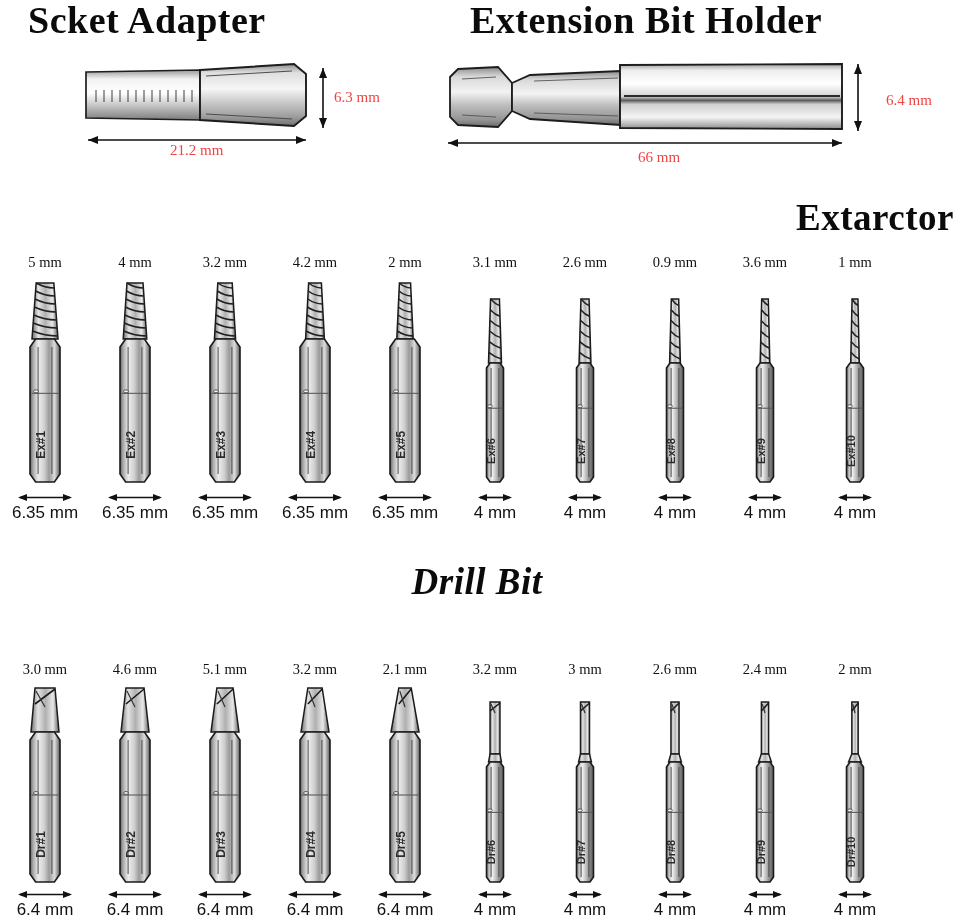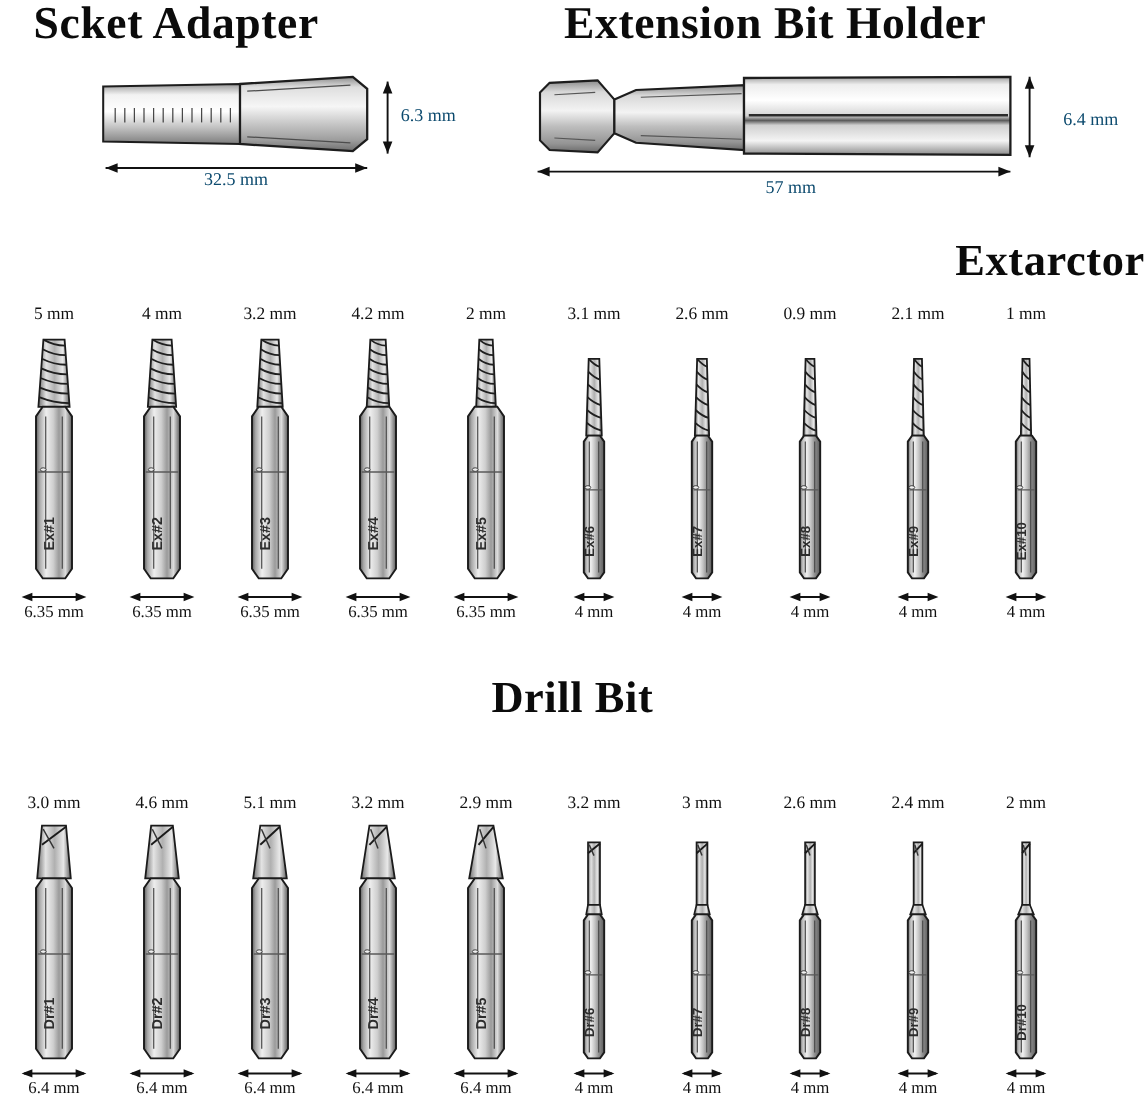--- a/index.html
+++ b/index.html
@@ -20,29 +20,29 @@
     position: absolute;
     font-family: "Liberation Serif", "DejaVu Serif", serif;
     font-weight: bold;
     color: #0b0b0b;
     white-space: nowrap;
     letter-spacing: .5px;
   }
   #title-socket   { left: 28px;  top: -2px;  font-size: 38px; }
   #title-ext      { left: 470px; top: -2px;  font-size: 38px; }
   #title-extr     { left: 0; right: 0; top: 196px; font-size: 37px; text-align: right; }
-  #title-drill    { left: 0; right: 0; top: 560px; font-size: 37px; text-align: center; }
+  #title-drill    { left: 0; right: 0; top: 560px; font-size: 37px; text-align: center; font-style: italic; }
 
   
   .hero { position: absolute; }
   .dim-label {
     position: absolute;
     font-size: 15px;
     font-family: "Liberation Serif", "DejaVu Serif", serif;
-    color: #0c4a6e;
+    color: #ef4444;
     white-space: nowrap;
   }
 
   
   .row-grid {
     position: absolute;
     left: 0; width: 807px;
     display: grid;
     grid-template-columns: repeat(10, 1fr);
   }
@@ -64,26 +64,26 @@
     font-family: "Liberation Serif", "DejaVu Serif", serif;
   }
   .bit-art {
     flex: 1 1 auto;
     display: flex;
     align-items: flex-start;
     justify-content: center;
     width: 100%;
   }
   .bottom-dim {
-    font-size: 14px;
+    font-size: 17px;
     line-height: 1;
     height: 20px;
     color: #111;
     white-space: nowrap;
-    font-family: Liberation Serif, serif;
+    font-family: Liberation Sans, sans-serif;
     margin-top: 1px;
   }
   .dim-arrow { display: block; height: 11px; }
 
   svg { display: block; overflow: visible; }
   .body-code {
     font-family: "Liberation Sans", "DejaVu Sans", sans-serif;
     font-size: 12px;
     font-weight: bold;
     fill: #2c2c2c;
@@ -142,21 +142,21 @@
       <path d="M226,82 L216,78 L216,86 Z" fill="#111" stroke="none"></path>
     </g>
 
     <g stroke="#111" stroke-width="1.6">
       <line x1="243" y1="10" x2="243" y2="70"></line>
       <path d="M243,10 L239,20 L247,20 Z" fill="#111" stroke="none"></path>
       <path d="M243,70 L239,60 L247,60 Z" fill="#111" stroke="none"></path>
     </g>
   </svg>
 </div>
-<div class="dim-label" style="left:170px; top:142px;">32.5 mm</div>
+<div class="dim-label" style="left:170px; top:142px;">21.2 mm</div>
 <div class="dim-label" style="left:334px; top:89px;">6.3 mm</div>
 
 <div class="section-title" id="title-ext">Extension Bit Holder</div>
 
 <div class="hero" id="extension-holder-art" style="left:438px; top:55px;">
   <svg width="450" height="105" viewBox="0 0 450 105">
     <defs>
       <linearGradient id="gHexB" x1="0" y1="0" x2="0" y2="1">
         <stop offset="0%" stop-color="#8a8a8a"></stop>
         <stop offset="16%" stop-color="#d8d8d8"></stop>
@@ -193,21 +193,21 @@
       <path d="M404,88 L394,84 L394,92 Z" fill="#111" stroke="none"></path>
     </g>
 
     <g stroke="#111" stroke-width="1.6">
       <line x1="420" y1="9" x2="420" y2="76"></line>
       <path d="M420,9 L416,19 L424,19 Z" fill="#111" stroke="none"></path>
       <path d="M420,76 L416,66 L424,66 Z" fill="#111" stroke="none"></path>
     </g>
   </svg>
 </div>
-<div class="dim-label" style="left:638px; top:149px;">57 mm</div>
+<div class="dim-label" style="left:638px; top:149px;">66 mm</div>
 <div class="dim-label" style="left:886px; top:92px;">6.4 mm</div>
 
 <div class="section-title" id="title-extr">Extarctor</div>
 
 <div class="row-grid" id="extractor-grid">
     <div class="bit-cell">
       <div class="top-dim">5 mm</div>
       <div class="bit-art">
         <svg width="90" height="215" viewBox="0 0 90 215">
           <path d="M36.16,6 L53.84,6 L58,62 L32,62 Z" fill="url(#gTip)" stroke="#1b1b1b" stroke-width="1.5"></path>
@@ -429,21 +429,21 @@
       <div>
         <svg class="dim-arrow" width="36" height="11" viewBox="0 0 36 11">
           <line x1="3" y1="5.5" x2="33" y2="5.5" stroke="#111" stroke-width="1.7"></line>
           <path d="M1,5.5 L10,2 L10,9 Z" fill="#111"></path>
           <path d="M35,5.5 L26,2 L26,9 Z" fill="#111"></path>
         </svg>
       </div>
       <div class="bottom-dim">4 mm</div>
     </div>
     <div class="bit-cell">
-      <div class="top-dim">2.1 mm</div>
+      <div class="top-dim">3.6 mm</div>
       <div class="bit-art">
         <svg width="90" height="215" viewBox="0 0 90 215">
           <path d="M41.702,22 L48.298,22 L49.85,86 L40.15,86 Z" fill="url(#gTip)" stroke="#1b1b1b" stroke-width="1.5"></path>
           <path d="M41.702,22 Q45,27 48.458373333333334,28.613333333333333" fill="none" stroke="#1f1f1f" stroke-width="1.5"></path>
           <path d="M41.443333333333335,32.666666666666664 Q45,37.666666666666664 48.71704,39.28" fill="none" stroke="#1f1f1f" stroke-width="1.5"></path>
           <path d="M41.184666666666665,43.33333333333333 Q45,48.33333333333333 48.97570666666667,49.94666666666667" fill="none" stroke="#1f1f1f" stroke-width="1.5"></path>
           <path d="M40.926,54 Q45,59 49.23437333333333,60.61333333333334" fill="none" stroke="#1f1f1f" stroke-width="1.5"></path>
           <path d="M40.66733333333333,64.66666666666666 Q45,69.66666666666666 49.49304,71.28" fill="none" stroke="#1f1f1f" stroke-width="1.5"></path>
           <path d="M40.40866666666667,75.33333333333334 Q45,80.33333333333334 49.751706666666664,81.94666666666666" fill="none" stroke="#1f1f1f" stroke-width="1.5"></path>
           <path d="M36.5,91 L40,86 L50,86 L53.5,91 L53.5,200 L50,205 L40,205 L36.5,200 Z" fill="url(#gBitNarrow)" stroke="#1b1b1b" stroke-width="1.6"></path>
@@ -586,21 +586,21 @@
       <div>
         <svg class="dim-arrow" width="56" height="11" viewBox="0 0 56 11">
           <line x1="3" y1="5.5" x2="53" y2="5.5" stroke="#111" stroke-width="1.7"></line>
           <path d="M1,5.5 L10,2 L10,9 Z" fill="#111"></path>
           <path d="M55,5.5 L46,2 L46,9 Z" fill="#111"></path>
         </svg>
       </div>
       <div class="bottom-dim">6.4 mm</div>
     </div>
     <div class="bit-cell">
-      <div class="top-dim">2.9 mm</div>
+      <div class="top-dim">2.1 mm</div>
       <div class="bit-art">
         <svg width="90" height="205" viewBox="0 0 90 205">
           <path d="M38.8,4 L51.2,4 L59,48 L31,48 Z" fill="url(#gTip)" stroke="#1b1b1b" stroke-width="1.5"></path>
           <path d="M38.8,20 L51.2,5" fill="none" stroke="#1a1a1a" stroke-width="1.6"></path>
           <path d="M39.8,7 L45,23" fill="none" stroke="#333" stroke-width="1.2"></path>
           <path d="M30,56 L35.6,48 L54.4,48 L60,56 L60,190 L54.4,198 L35.6,198 L30,190 Z" fill="url(#gBitWide)" stroke="#1b1b1b" stroke-width="1.6"></path>
           <line x1="38.1" y1="56" x2="38.1" y2="190" stroke="#4a4a4a" stroke-width="1"></line>
           <line x1="51.9" y1="56" x2="51.9" y2="190" stroke="#4a4a4a" stroke-width="1"></line>
           <line x1="31.5" y1="111" x2="58.5" y2="111" stroke="#5a5a5a" stroke-width="1.1"></line>
           <ellipse cx="36" cy="109" rx="2.4" ry="1.5" fill="#efefef" stroke="#3c3c3c" stroke-width=".8"></ellipse>

